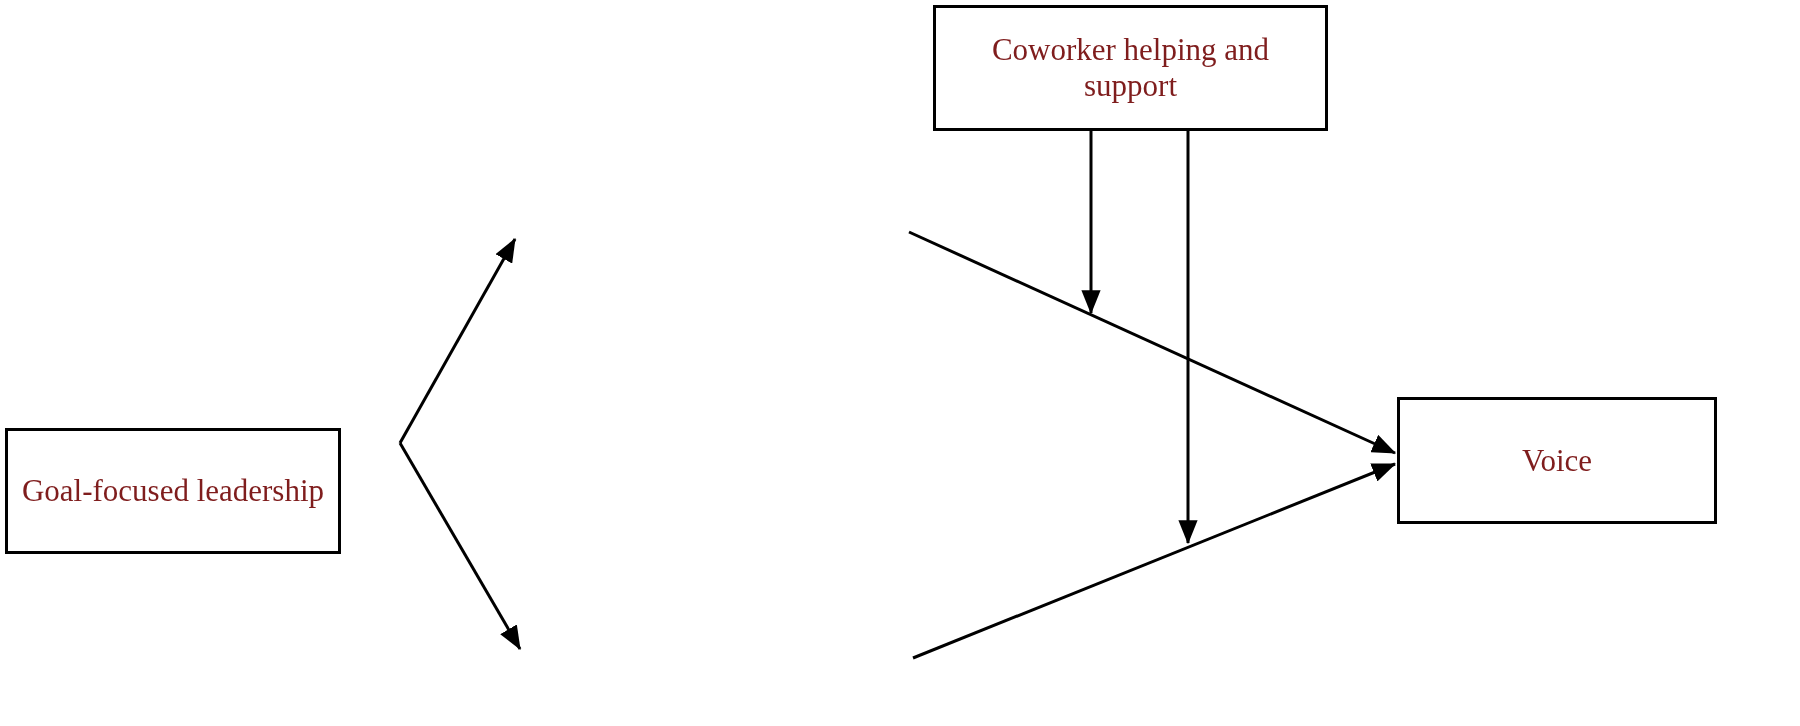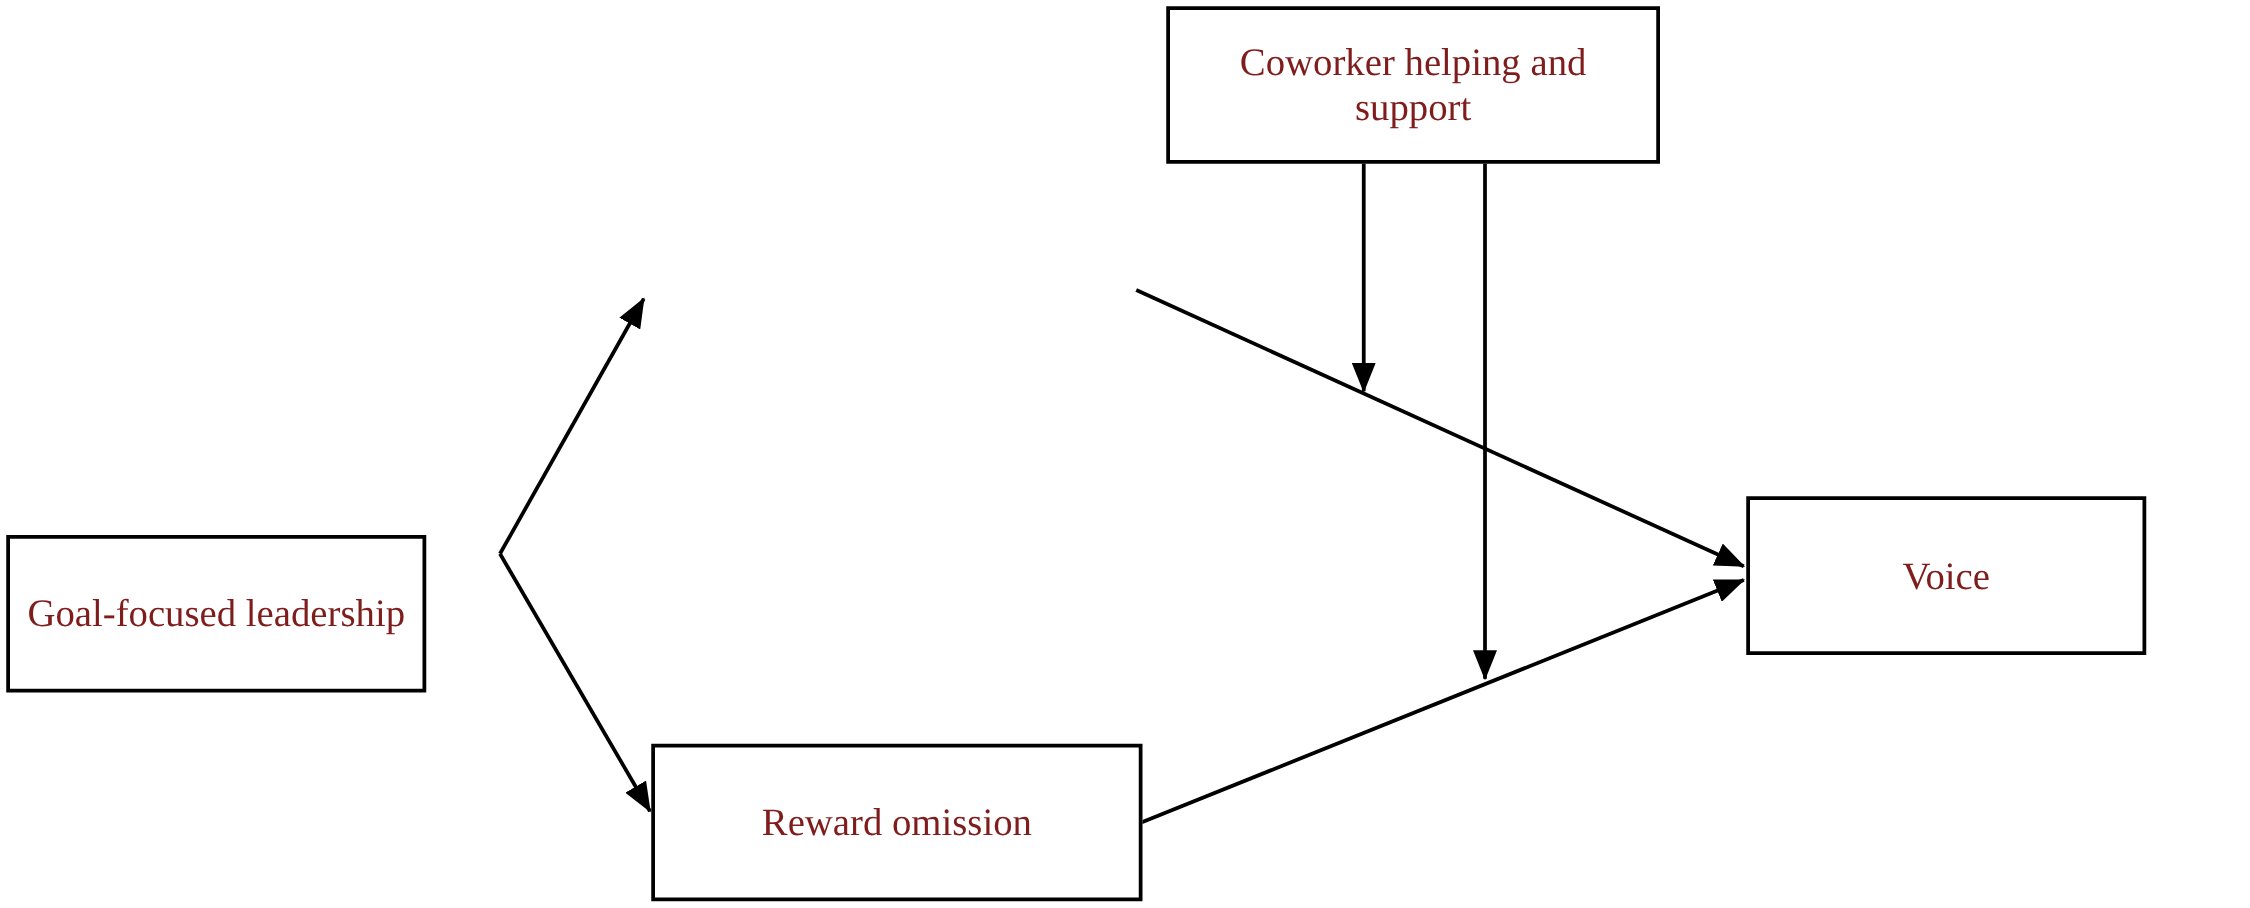--- a/index.html
+++ b/index.html
@@ -68,23 +68,20 @@
     <line x1="1091" y1="130" x2="1091" y2="313" stroke="#000000" stroke-width="3" marker-end="url(#ah)"></line>
 
     <line x1="1188" y1="130" x2="1188" y2="543" stroke="#000000" stroke-width="3" marker-end="url(#ah)"></line>
   </svg>
 
   <div class="node node-goal">
     <span class="label">Goal-focused leadership</span>
   </div>
 
 
-  <div class="node node-reward">
-    <span class="label">Reward omission</span>
-  </div>
 
   <div class="node node-coworker">
     <span class="label">Coworker helping and support</span>
   </div>
 
   <div class="node node-voice">
     <span class="label">Voice</span>
   </div>
 
 </div>

